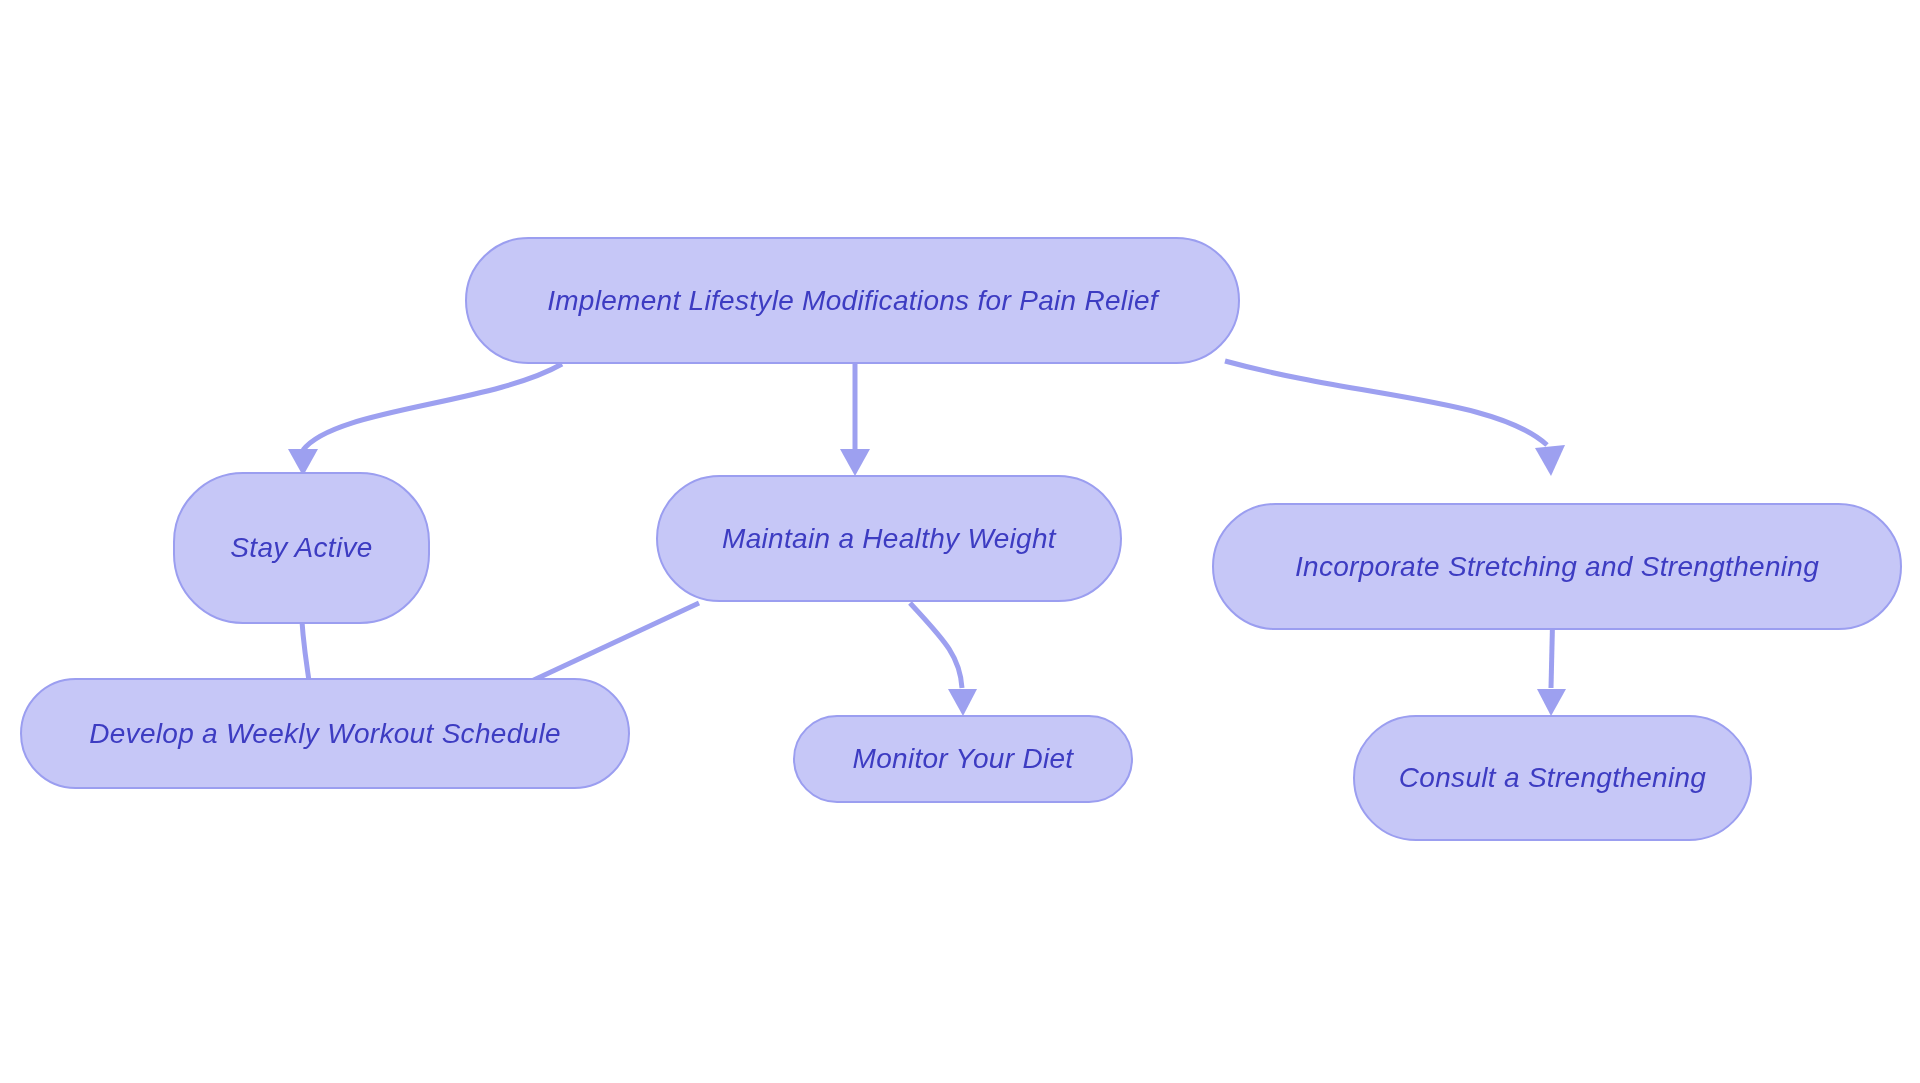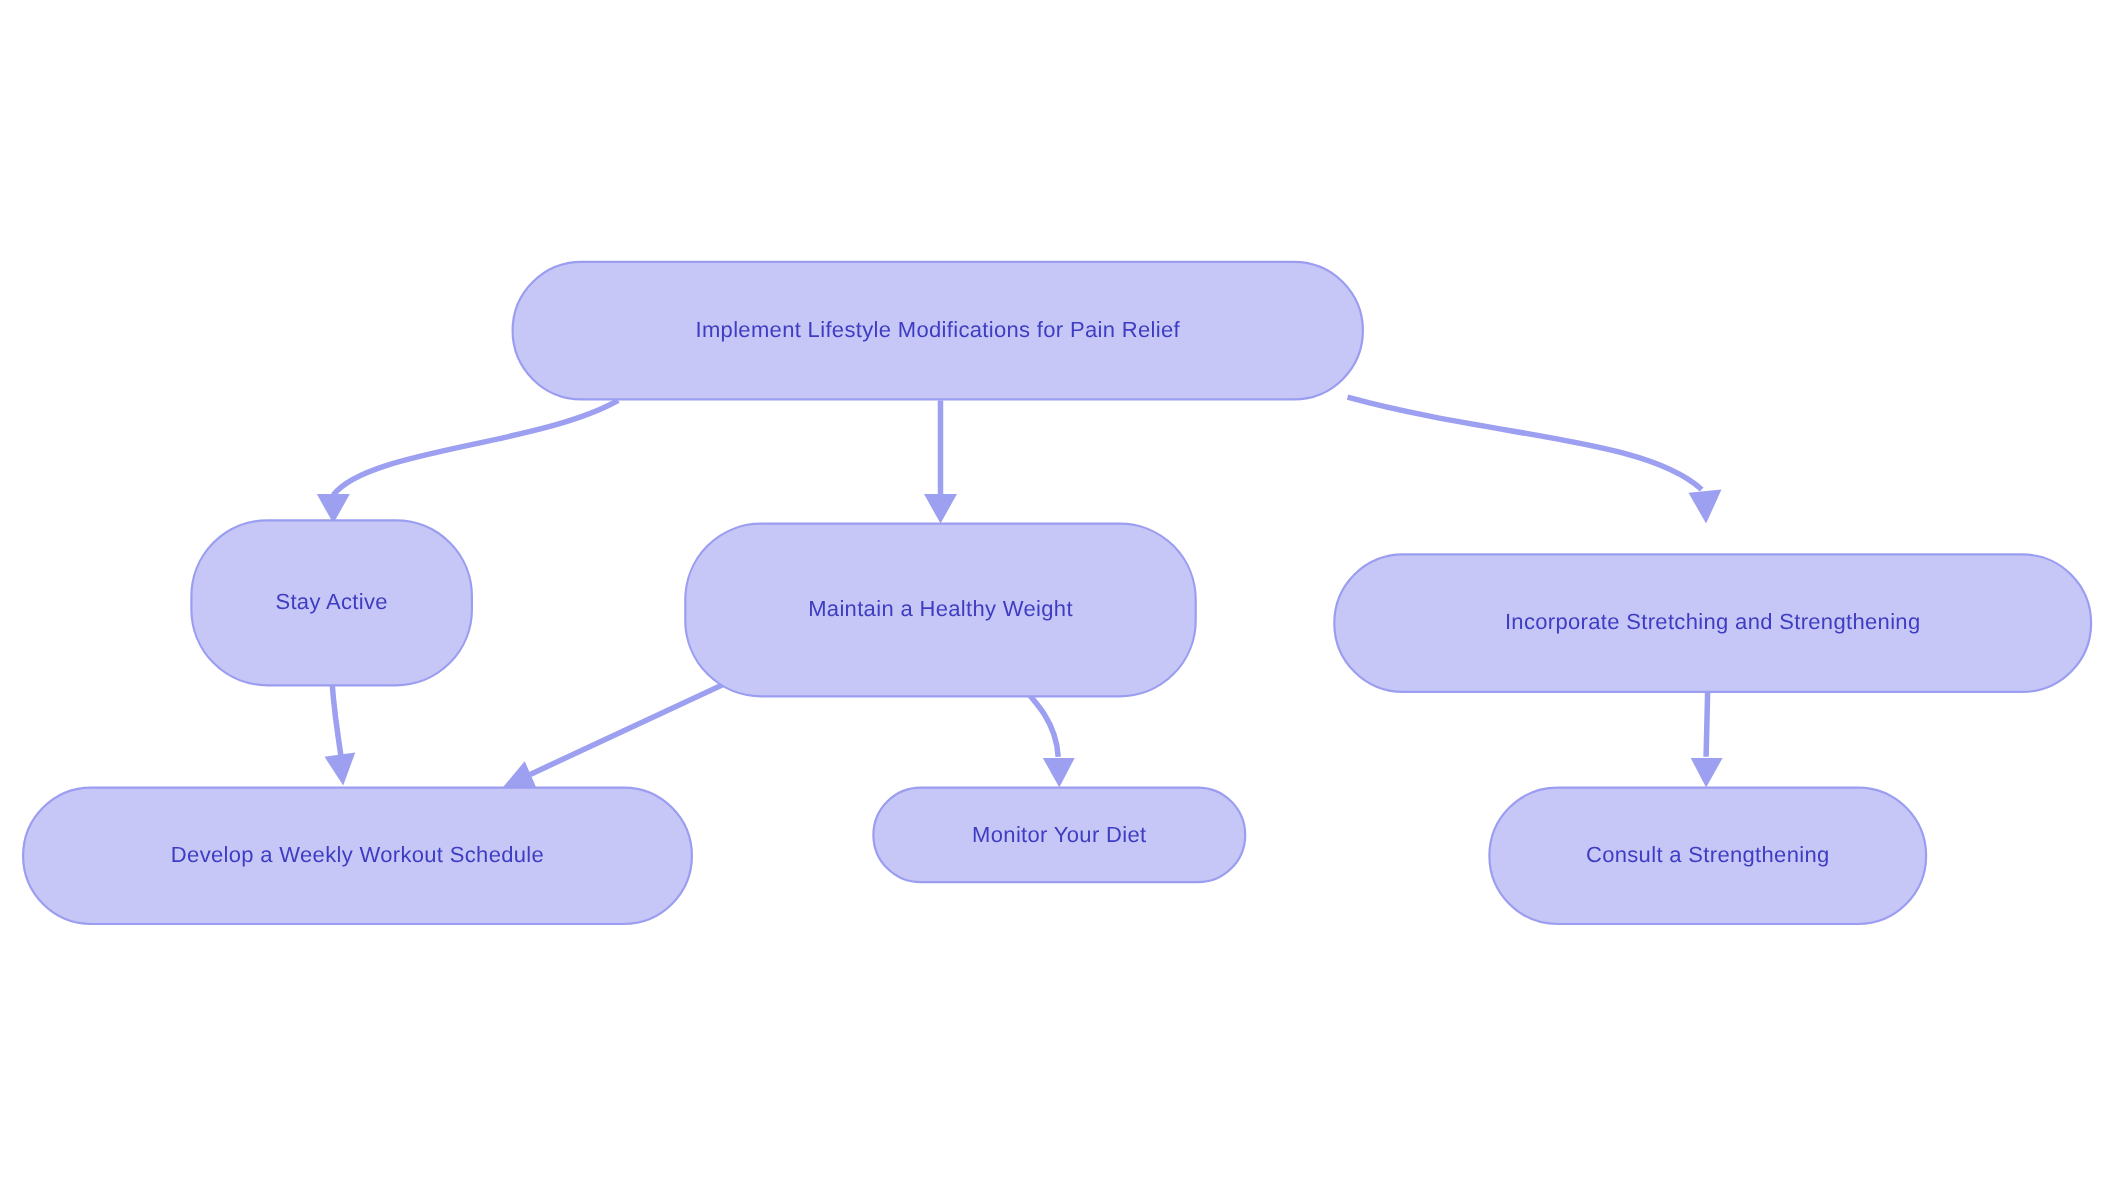--- a/index.html
+++ b/index.html
@@ -35,23 +35,24 @@
     position: absolute;
     box-sizing: border-box;
     display: flex;
     align-items: center;
     justify-content: center;
     text-align: right;
     background: var(--node-fill, #c6c7f7);
     border: 2px solid var(--node-border, #9b9ef0);
     border-radius: 70px;
     color: var(--node-text, #3d3cc2);
-    font-size: 20px;
+    font-size: 28px;
     letter-spacing: 0.3px;
     padding: 0 20px;
+    font-style: italic;
   }
   .node-label {
     display: inline-block;
     white-space: nowrap;
   }
 </style>
 </head>
 <body>
 
 <svg class="edges-layer" viewBox="0 0 1920 1083" xmlns="http://www.w3.org/2000/svg">
@@ -79,29 +80,29 @@
 </svg>
 
 <div class="node" style="left:465px; top:237px; width:775px; height:127px;">
   <span class="node-label">Implement Lifestyle Modifications for Pain Relief</span>
 </div>
 
 <div class="node" style="left:173px; top:472px; width:257px; height:152px;">
   <span class="node-label">Stay Active</span>
 </div>
 
-<div class="node" style="left:622px; top:475px; width:466px; height:159px;">
+<div class="node" style="left:656px; top:475px; width:466px; height:127px;">
   <span class="node-label">Maintain a Healthy Weight</span>
 </div>
 
 <div class="node" style="left:1212px; top:475px; width:690px; height:127px;margin-top:28px;">
   <span class="node-label">Incorporate Stretching and Strengthening</span>
 </div>
 
-<div class="node" style="left:20px; top:715px; width:610px; height:126px;">
+<div class="node" style="left:20px; top:678px; width:610px; height:111px;">
   <span class="node-label">Develop a Weekly Workout Schedule</span>
 </div>
 
 <div class="node" style="left:793px; top:715px; width:340px; height:88px;">
   <span class="node-label">Monitor Your Diet</span>
 </div>
 
 <div class="node" style="left:1353px; top:715px; width:399px; height:126px;">
   <span class="node-label">Consult a Strengthening</span>
 </div>

